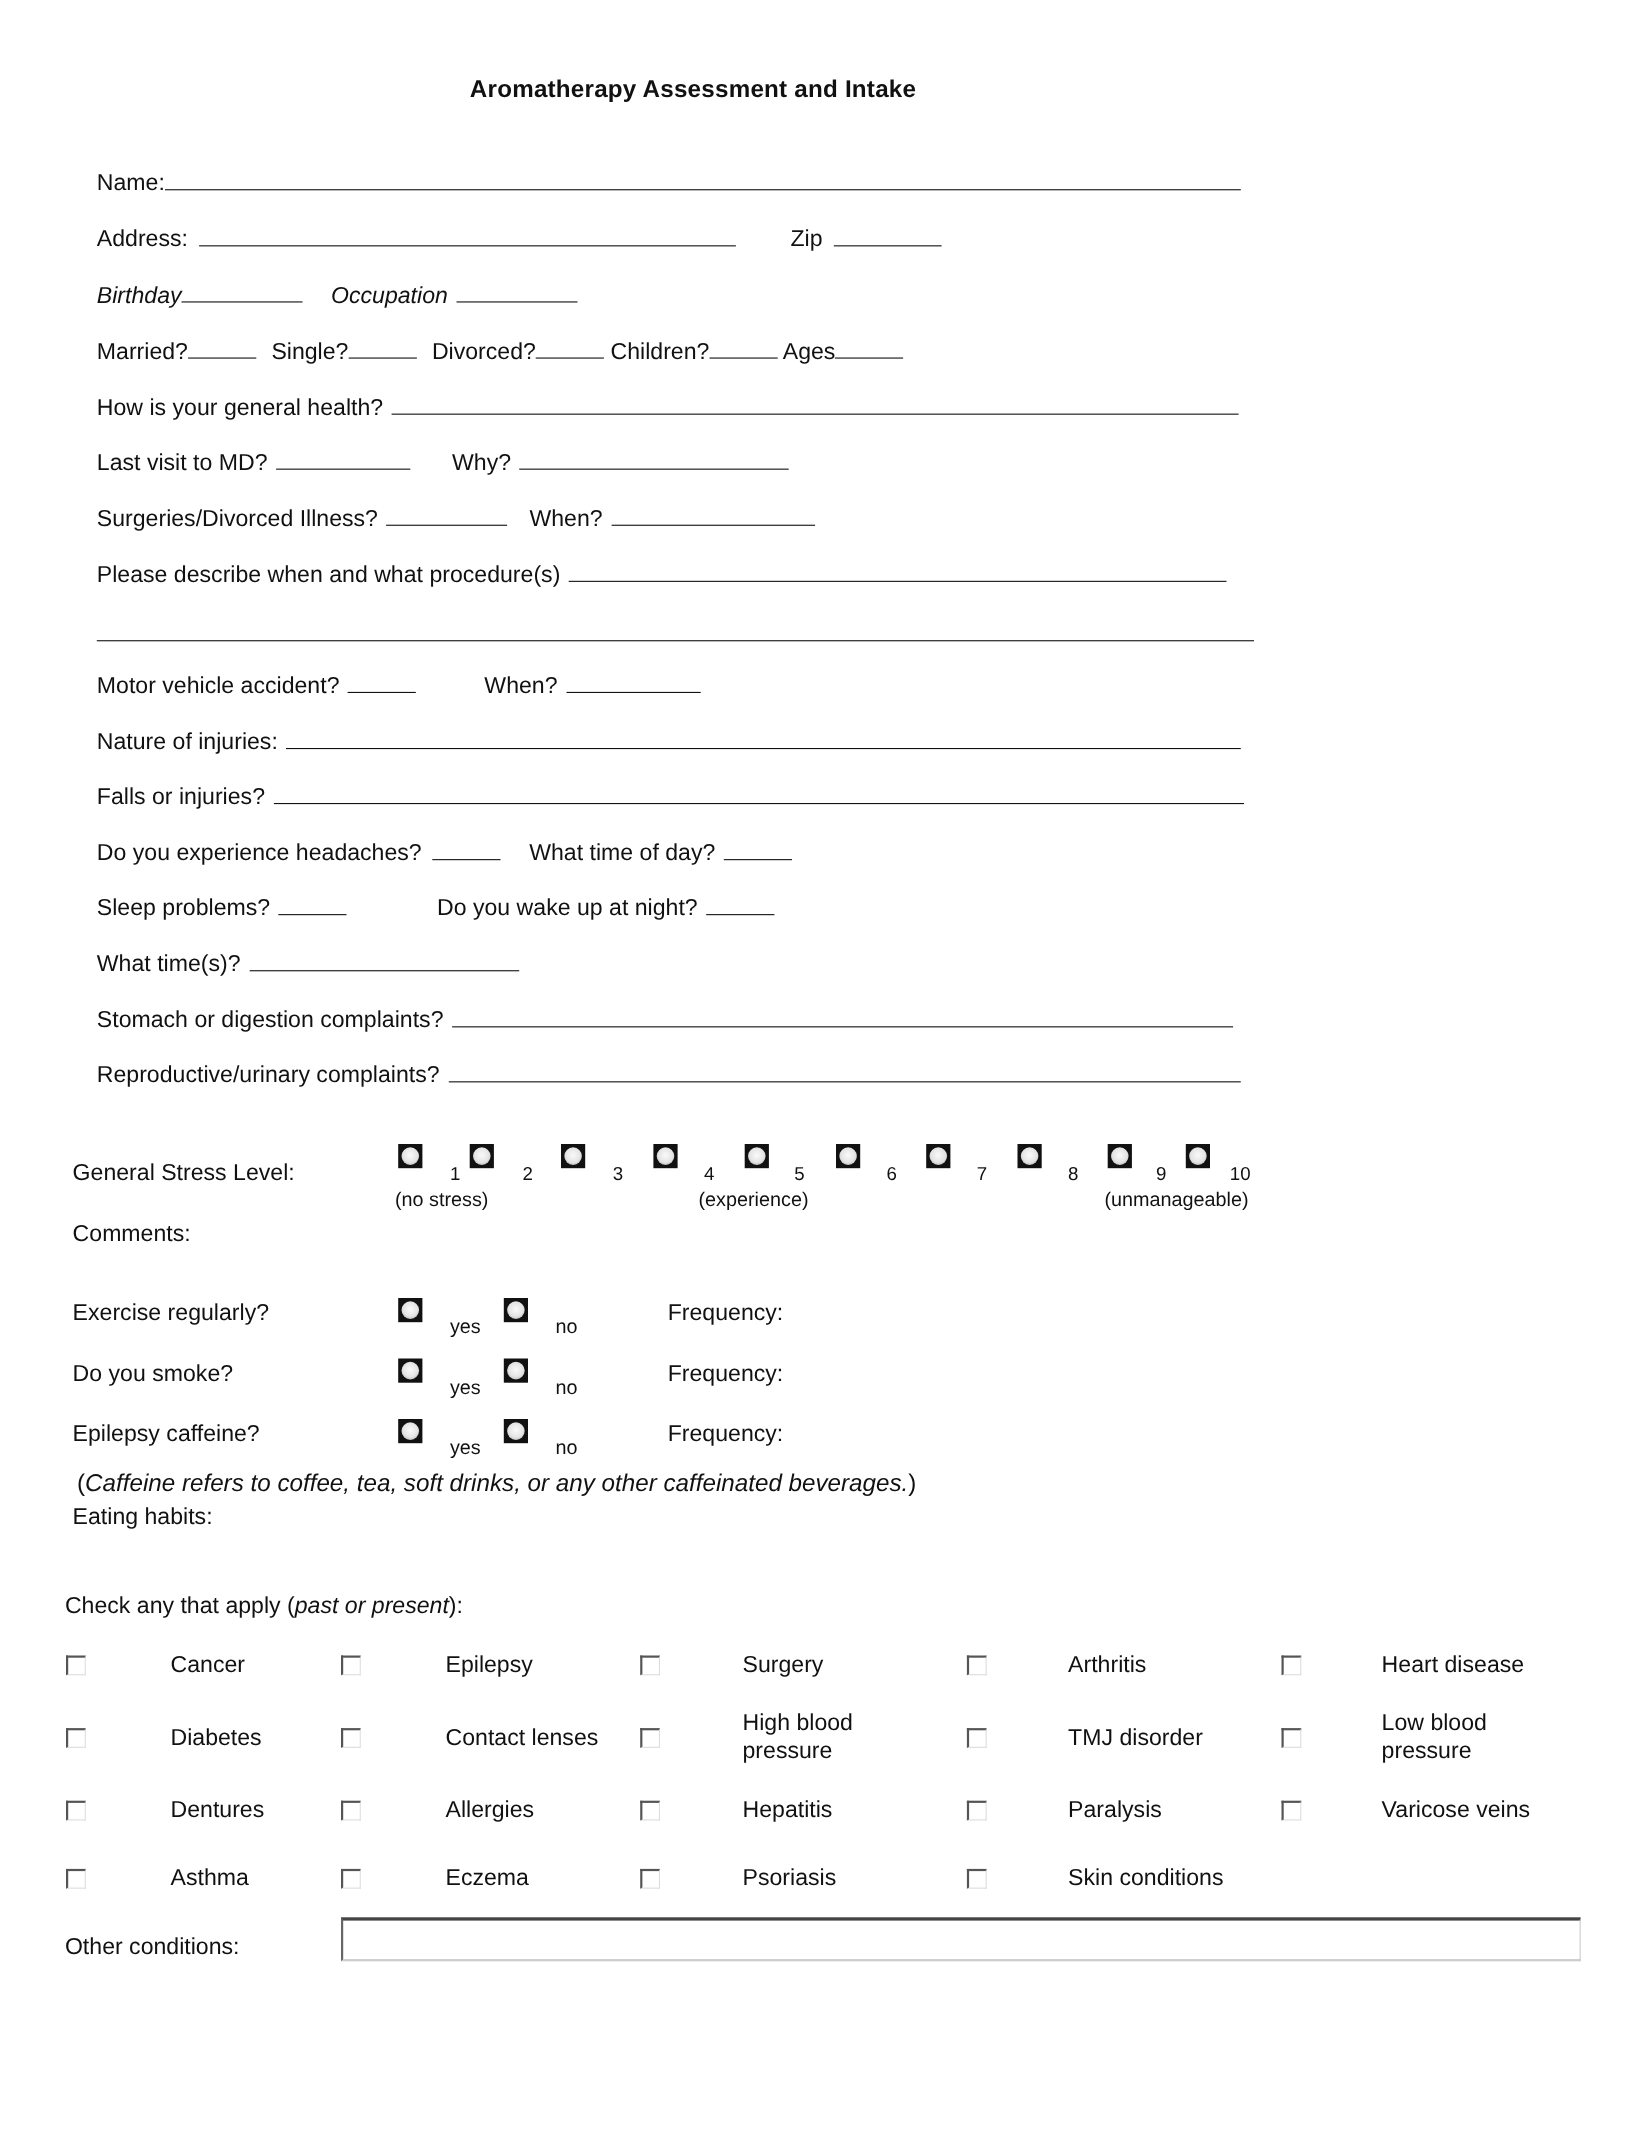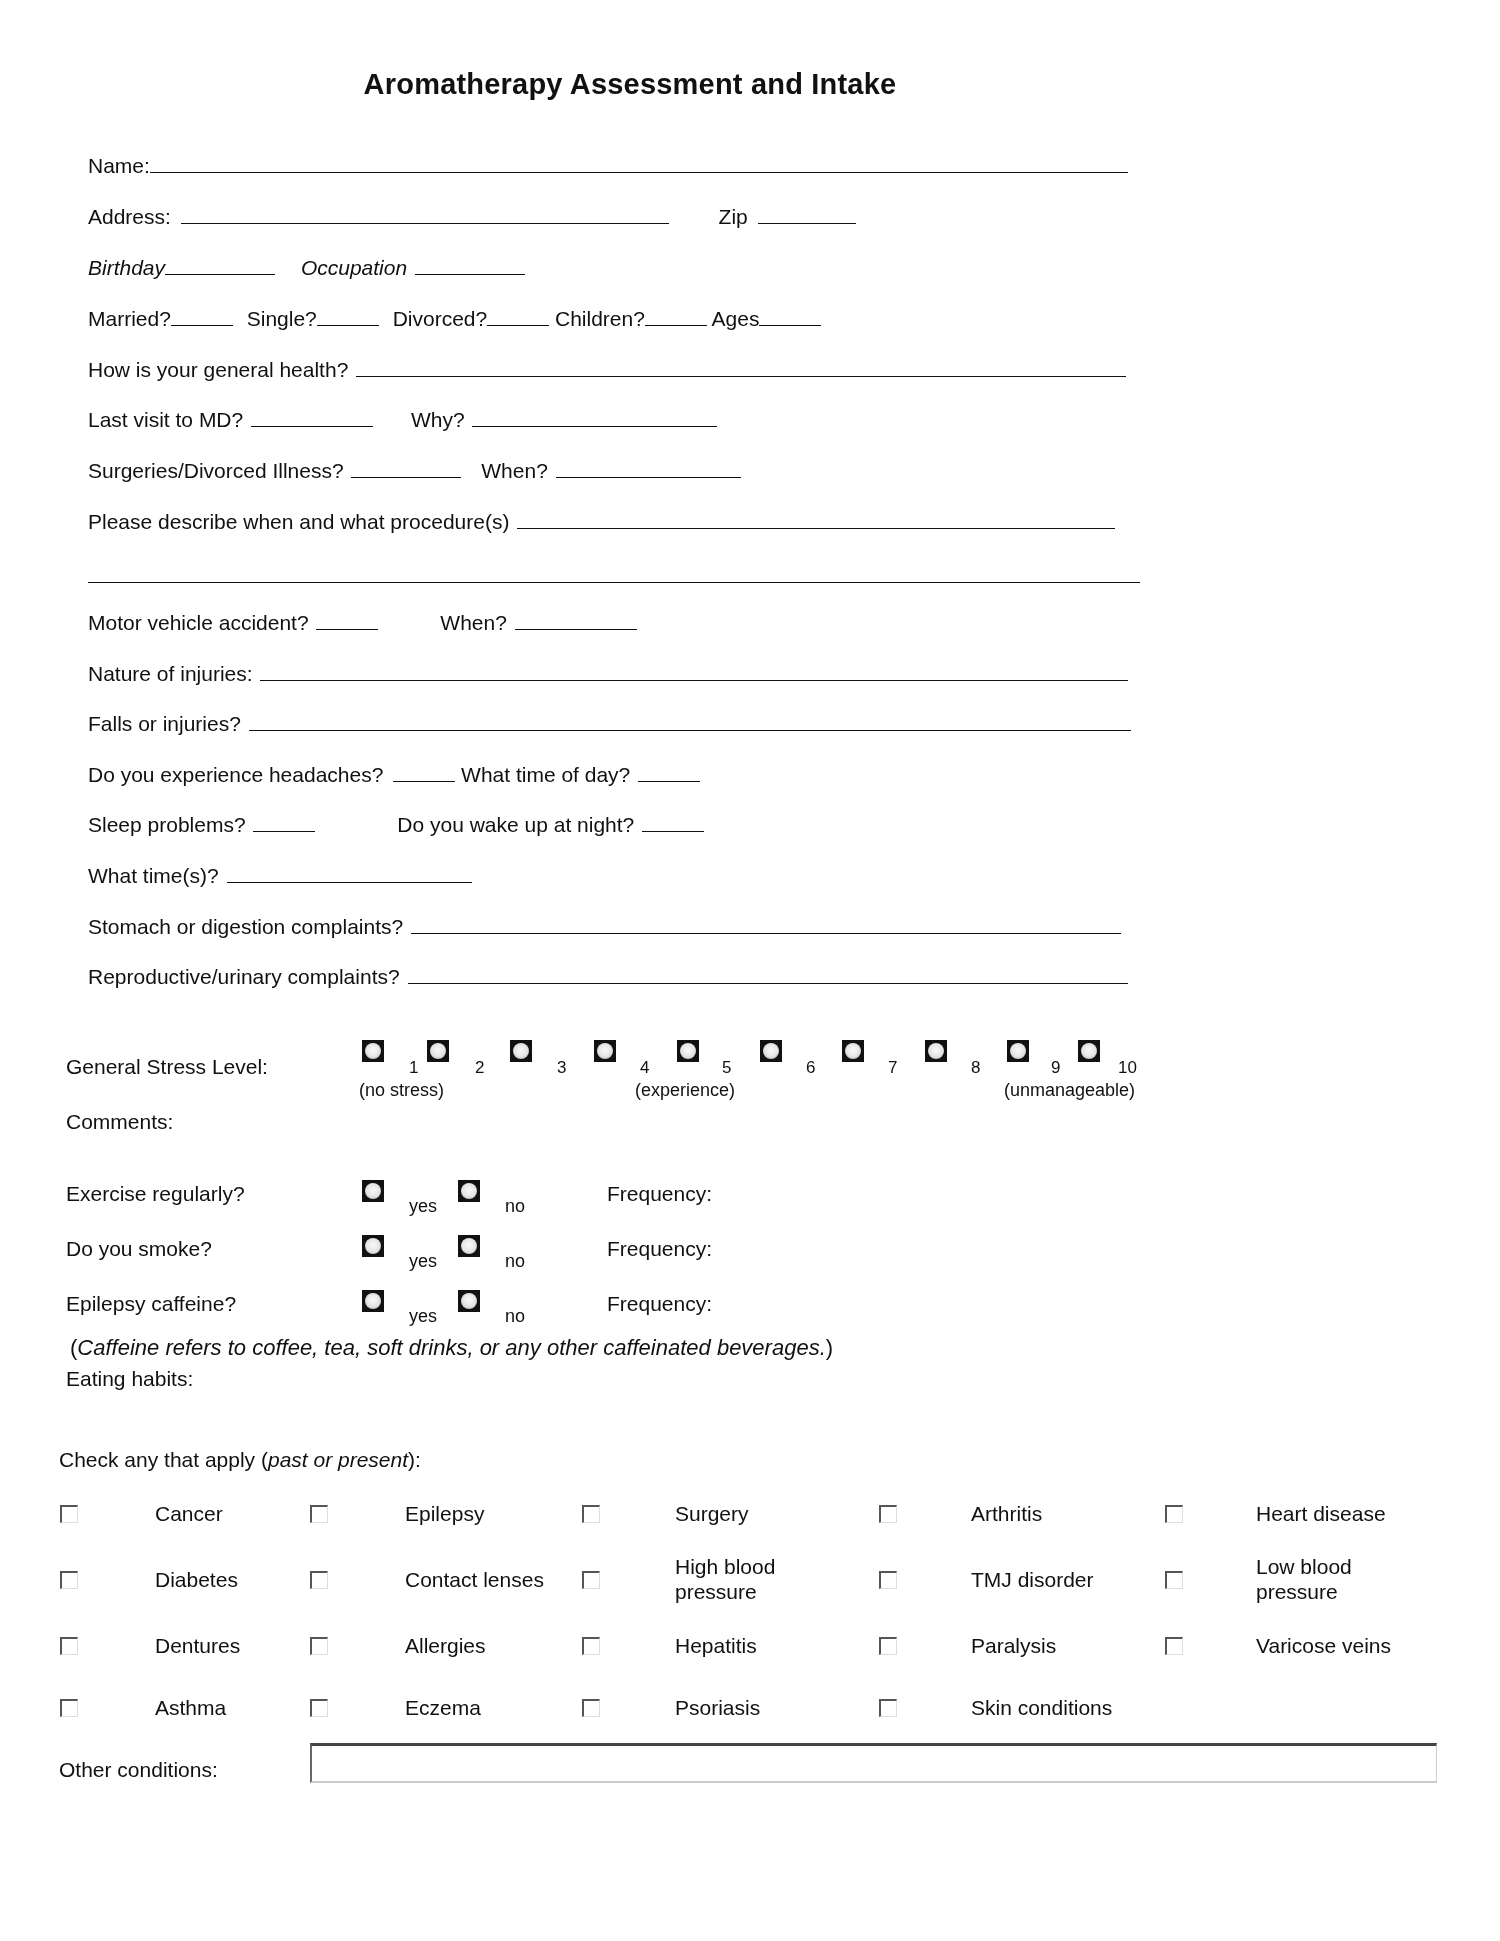--- a/index.html
+++ b/index.html
@@ -1,20 +1,20 @@
 <!DOCTYPE html>
 <html><head>
 <meta charset="utf-8">
 <style>
   html, body { margin:0; padding:0; background:#fff; }
   body { width:1500px; height:1941px; position:relative; overflow:hidden;
          font-family:"Liberation Sans", sans-serif; color:#111; }
   .abs { position:absolute; white-space:nowrap; }
   .t { font-size:21px; line-height:26px; }
-  .title { font-size:29px; font-weight:bold; left:0; width:1260px; text-align:center; top:68px; letter-spacing:0.2px; }
+  .title { font-size:22px; font-weight:bold; left:0; width:1260px; text-align:center; top:68px; letter-spacing:0.2px; }
   .line { display:inline-block; border-bottom:1.6px solid #111; height:20px; vertical-align:baseline; }
   .radio { position:absolute; width:22px; height:22px; background:#111; box-sizing:border-box; }
   .radio::after { content:""; position:absolute; left:3px; top:3px; width:16px; height:16px; border-radius:50%;
                   background:radial-gradient(circle at 50% 45%, #fafafa 0%, #e4e4e4 55%, #9a9a9a 100%); }
   .num { font-size:17px; }
   .sub { font-size:18px; }
   .cb { position:absolute; width:18px; height:18px; box-sizing:border-box; background:#fff;
         border-top:2px solid #555; border-left:2px solid #555; border-right:1px solid #ddd; border-bottom:1px solid #ddd; }
   .lbl { font-size:21px; line-height:25px; }
   .otherbox { position:absolute; left:310px; top:1743px; width:1127px; height:40px; box-sizing:border-box;
@@ -89,21 +89,21 @@
 </div>
 
 <div class="abs t" style="left:88px;top:710px;">
   <span>Falls or injuries?</span>
   <span class="line" style="width:882px;margin-left:2px"></span>
 </div>
 
 <div class="abs t" style="left:88px;top:761px;">
   <span>Do you experience headaches?</span>
   <span class="line" style="width:62px;margin-left:4px"></span>
-  <span style="">What time of day?</span>
+  <span style="margin-left:20px">What time of day?</span>
   <span class="line" style="width:62px;margin-left:2px"></span>
 </div>
 
 <div class="abs t" style="left:88px;top:811px;">
   <span>Sleep problems?</span>
   <span class="line" style="width:62px;margin-left:2px"></span>
   <span style="margin-left:76px">Do you wake up at night?</span>
   <span class="line" style="width:62px;margin-left:2px"></span>
 </div>
 

